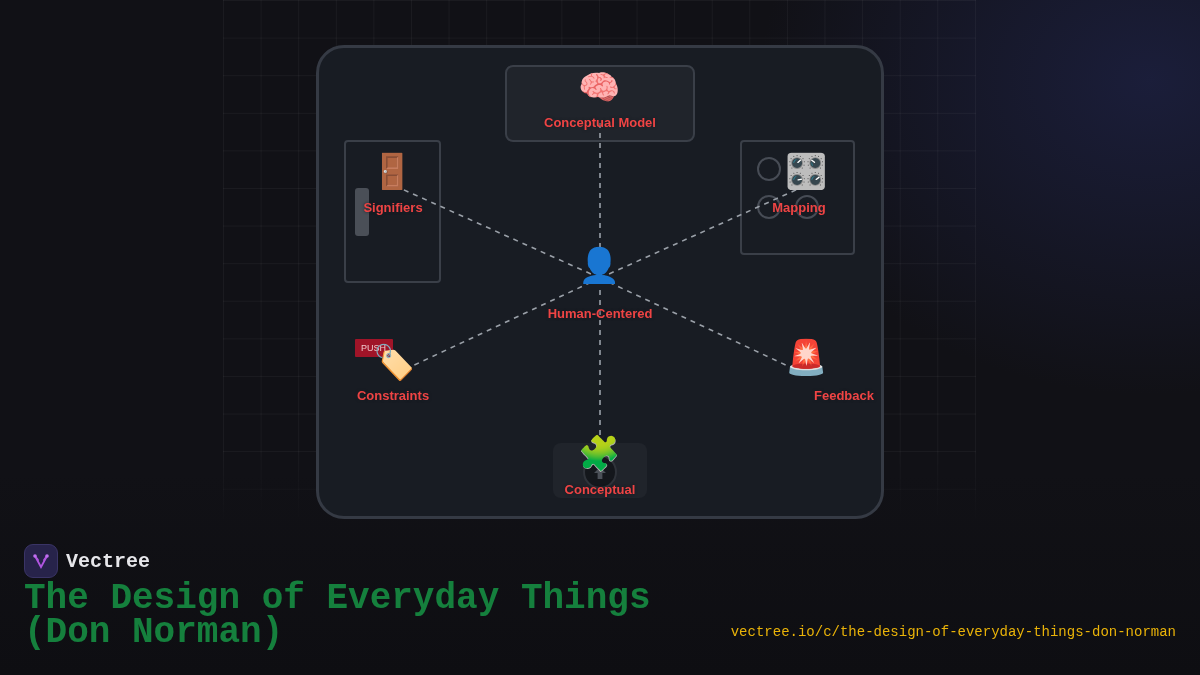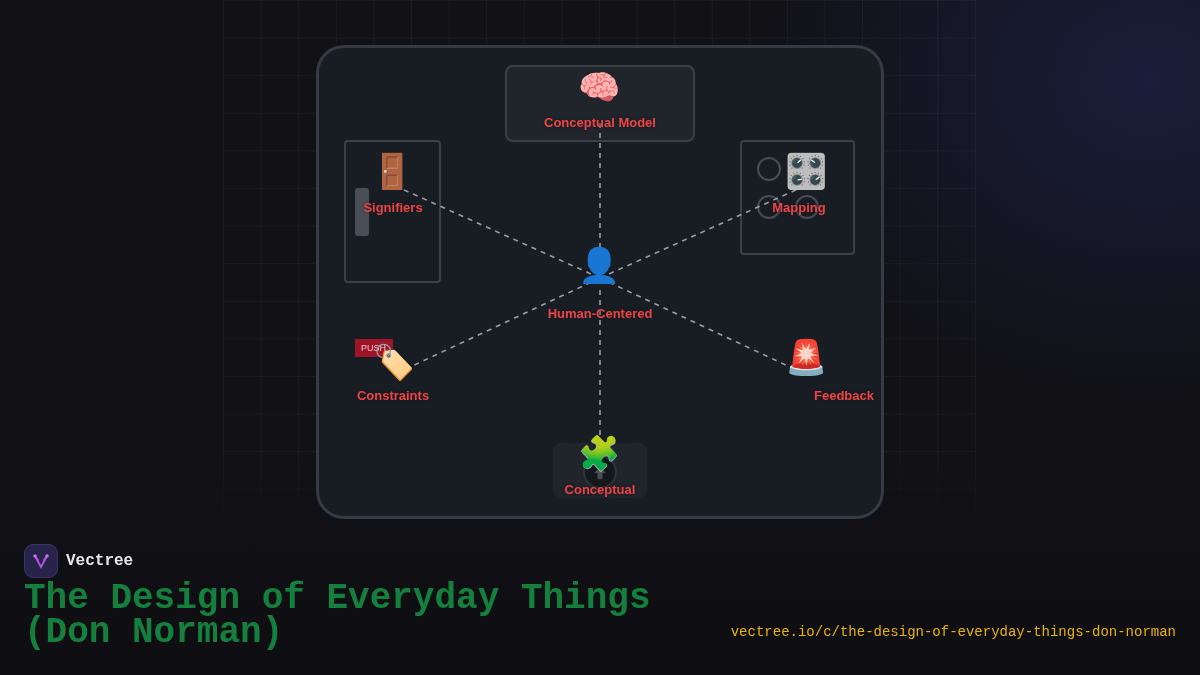--- a/index.html
+++ b/index.html
@@ -53,21 +53,21 @@
     }
     .node-label {
       position: absolute; color: #ef4444; font-weight: bold; font-size: 13px; text-align: center; width: 160px;
       font-family: "Liberation Sans", sans-serif; text-shadow: 0 0 3px #181c23;
     }
     .brand { position: absolute; left: 24px; top: 544px; display: flex; align-items: center; gap: 8px; }
     .brand-logo {
       width: 34px; height: 34px; border-radius: 9px; background: #27234a; border: 1px solid #3a3466;
       box-sizing: border-box; display: flex; align-items: center; justify-content: center;
     }
-    .brand-name { color: #e6e6ea; font-family: "Liberation Mono", monospace; font-weight: bold; font-size: 16px; }
+    .brand-name { color: #e6e6ea; font-family: "Liberation Mono", monospace; font-weight: bold; font-size: 20px; }
     .title {
       position: absolute; left: 24px; top: 582px; margin: 0; color: #15803d;
       font-family: "Liberation Mono", monospace; font-weight: bold; font-size: 36px; line-height: 34px;
       white-space: pre-line; letter-spacing: 0;
     }
     .url {
       position: absolute; right: 24px; top: 624px; color: #eab308;
       font-family: "Liberation Mono", monospace; font-size: 14px;
     }
   </style>

